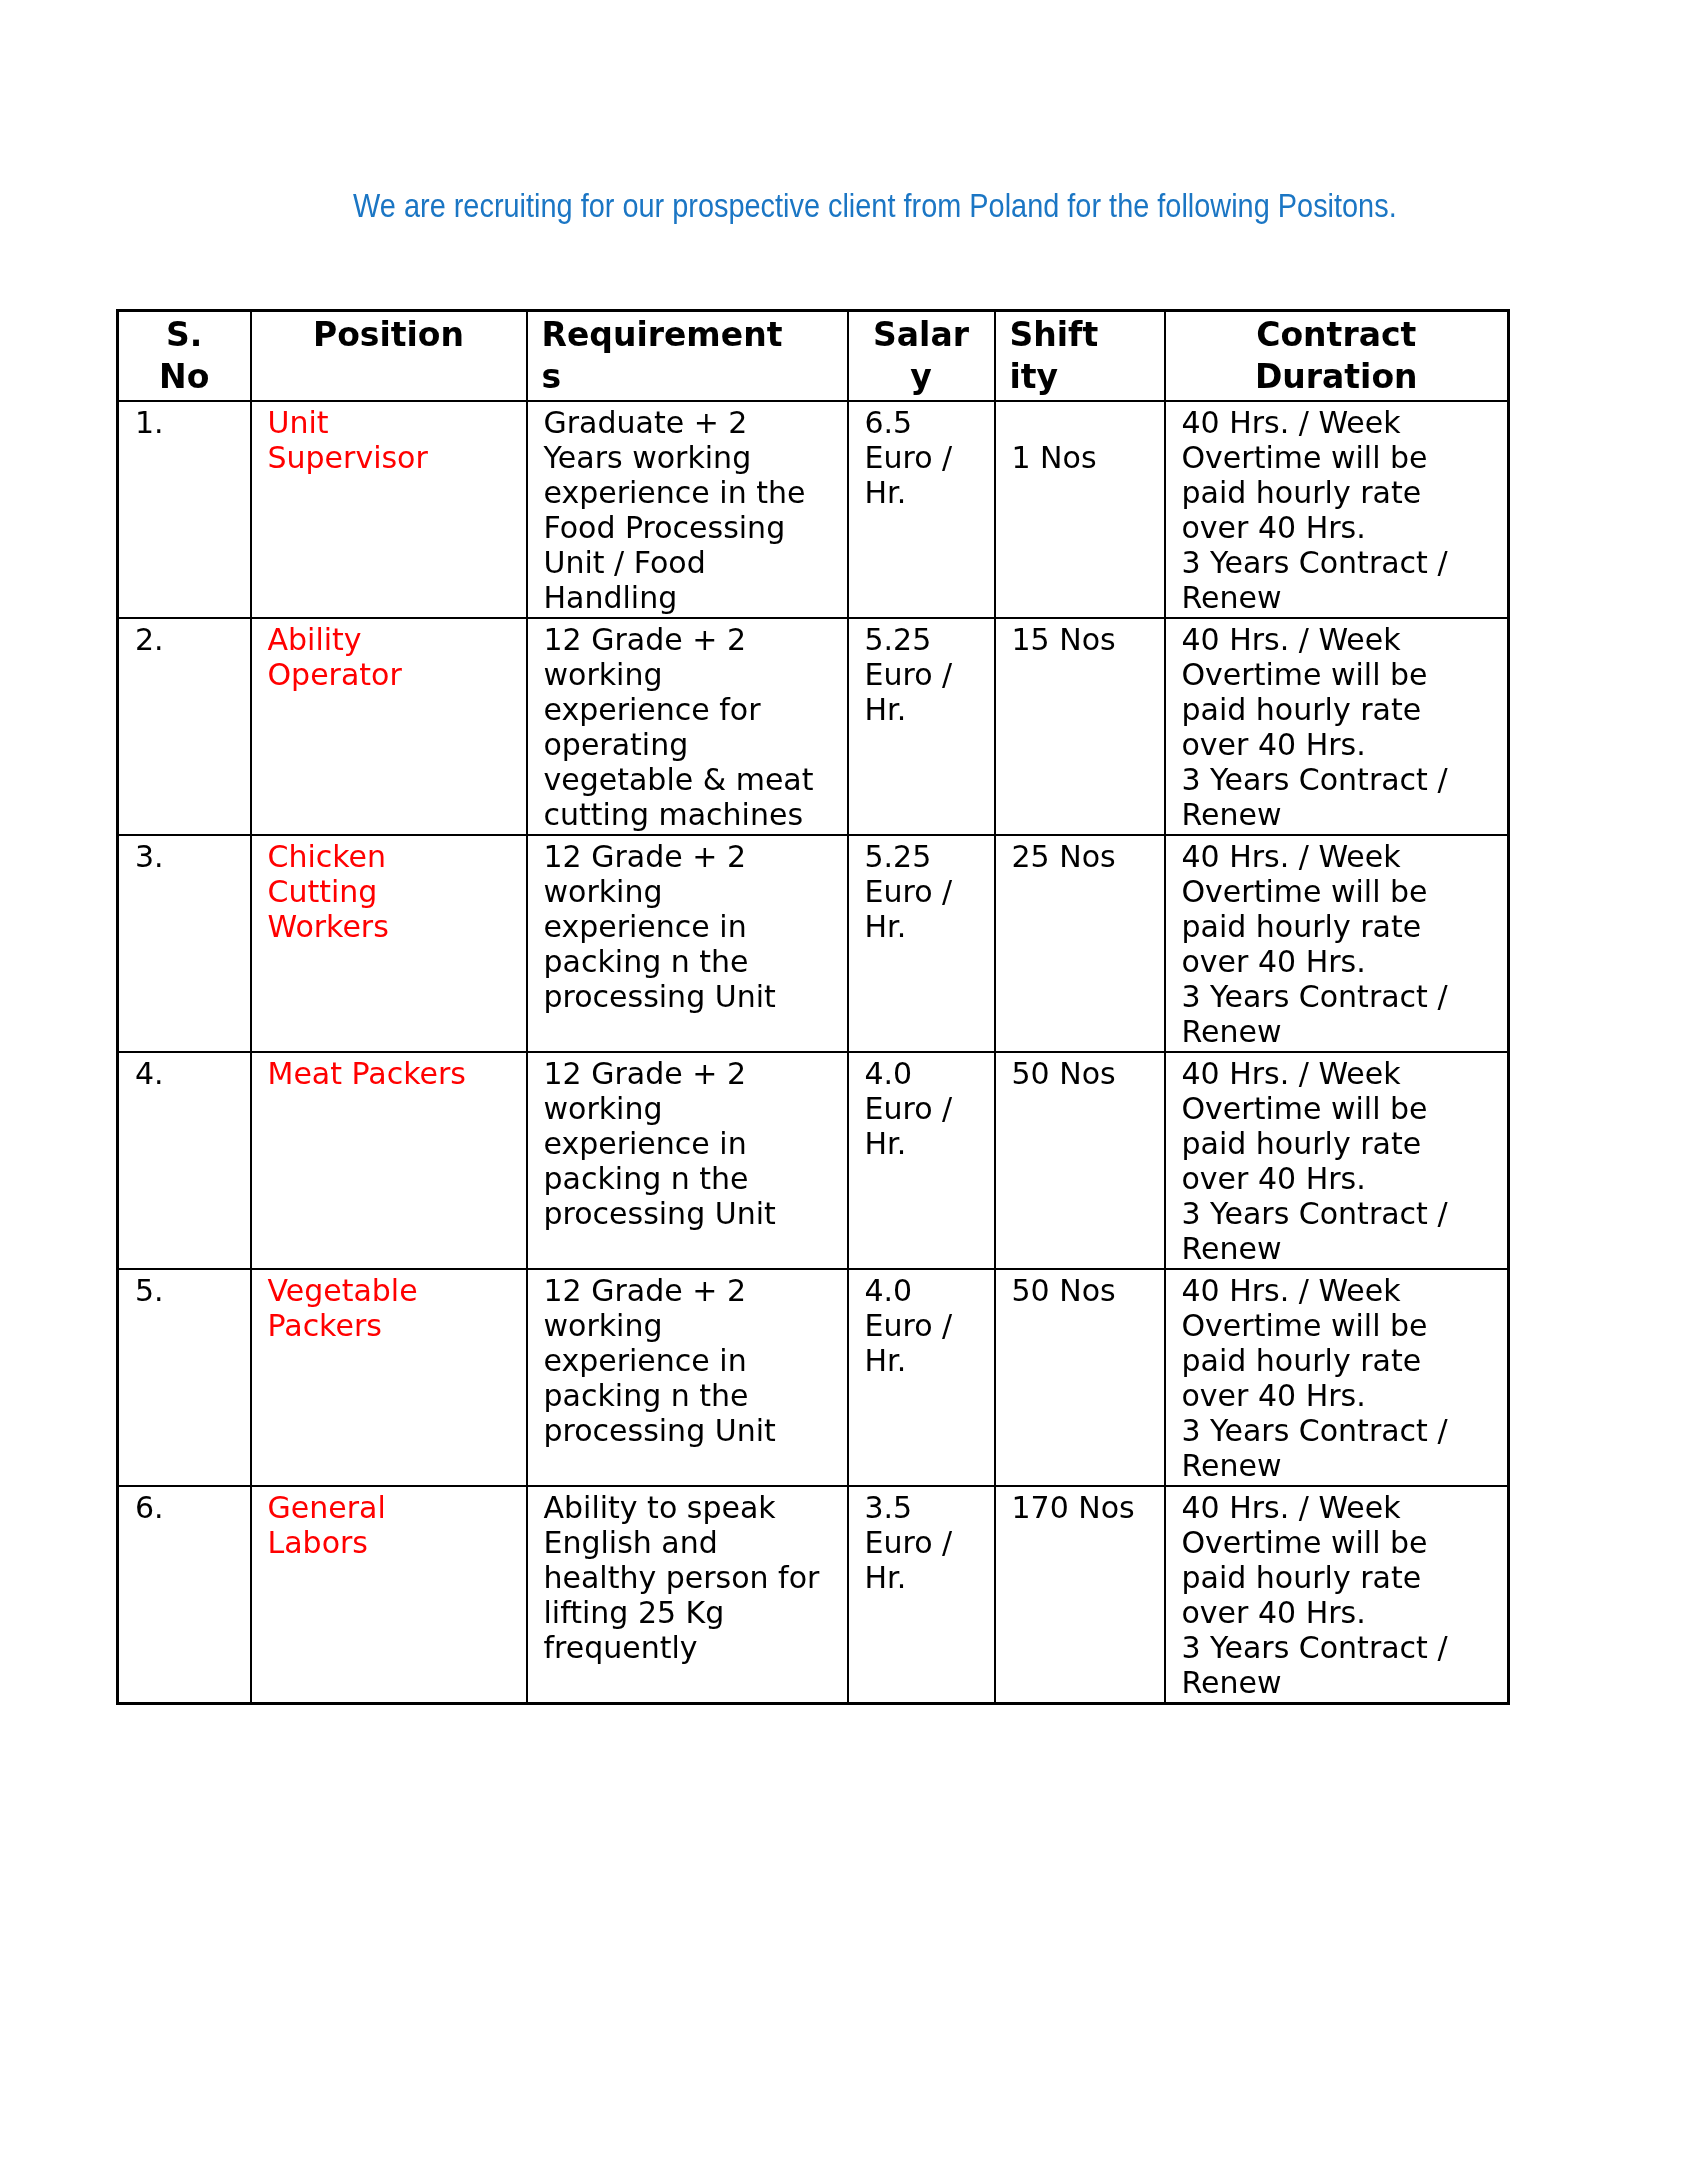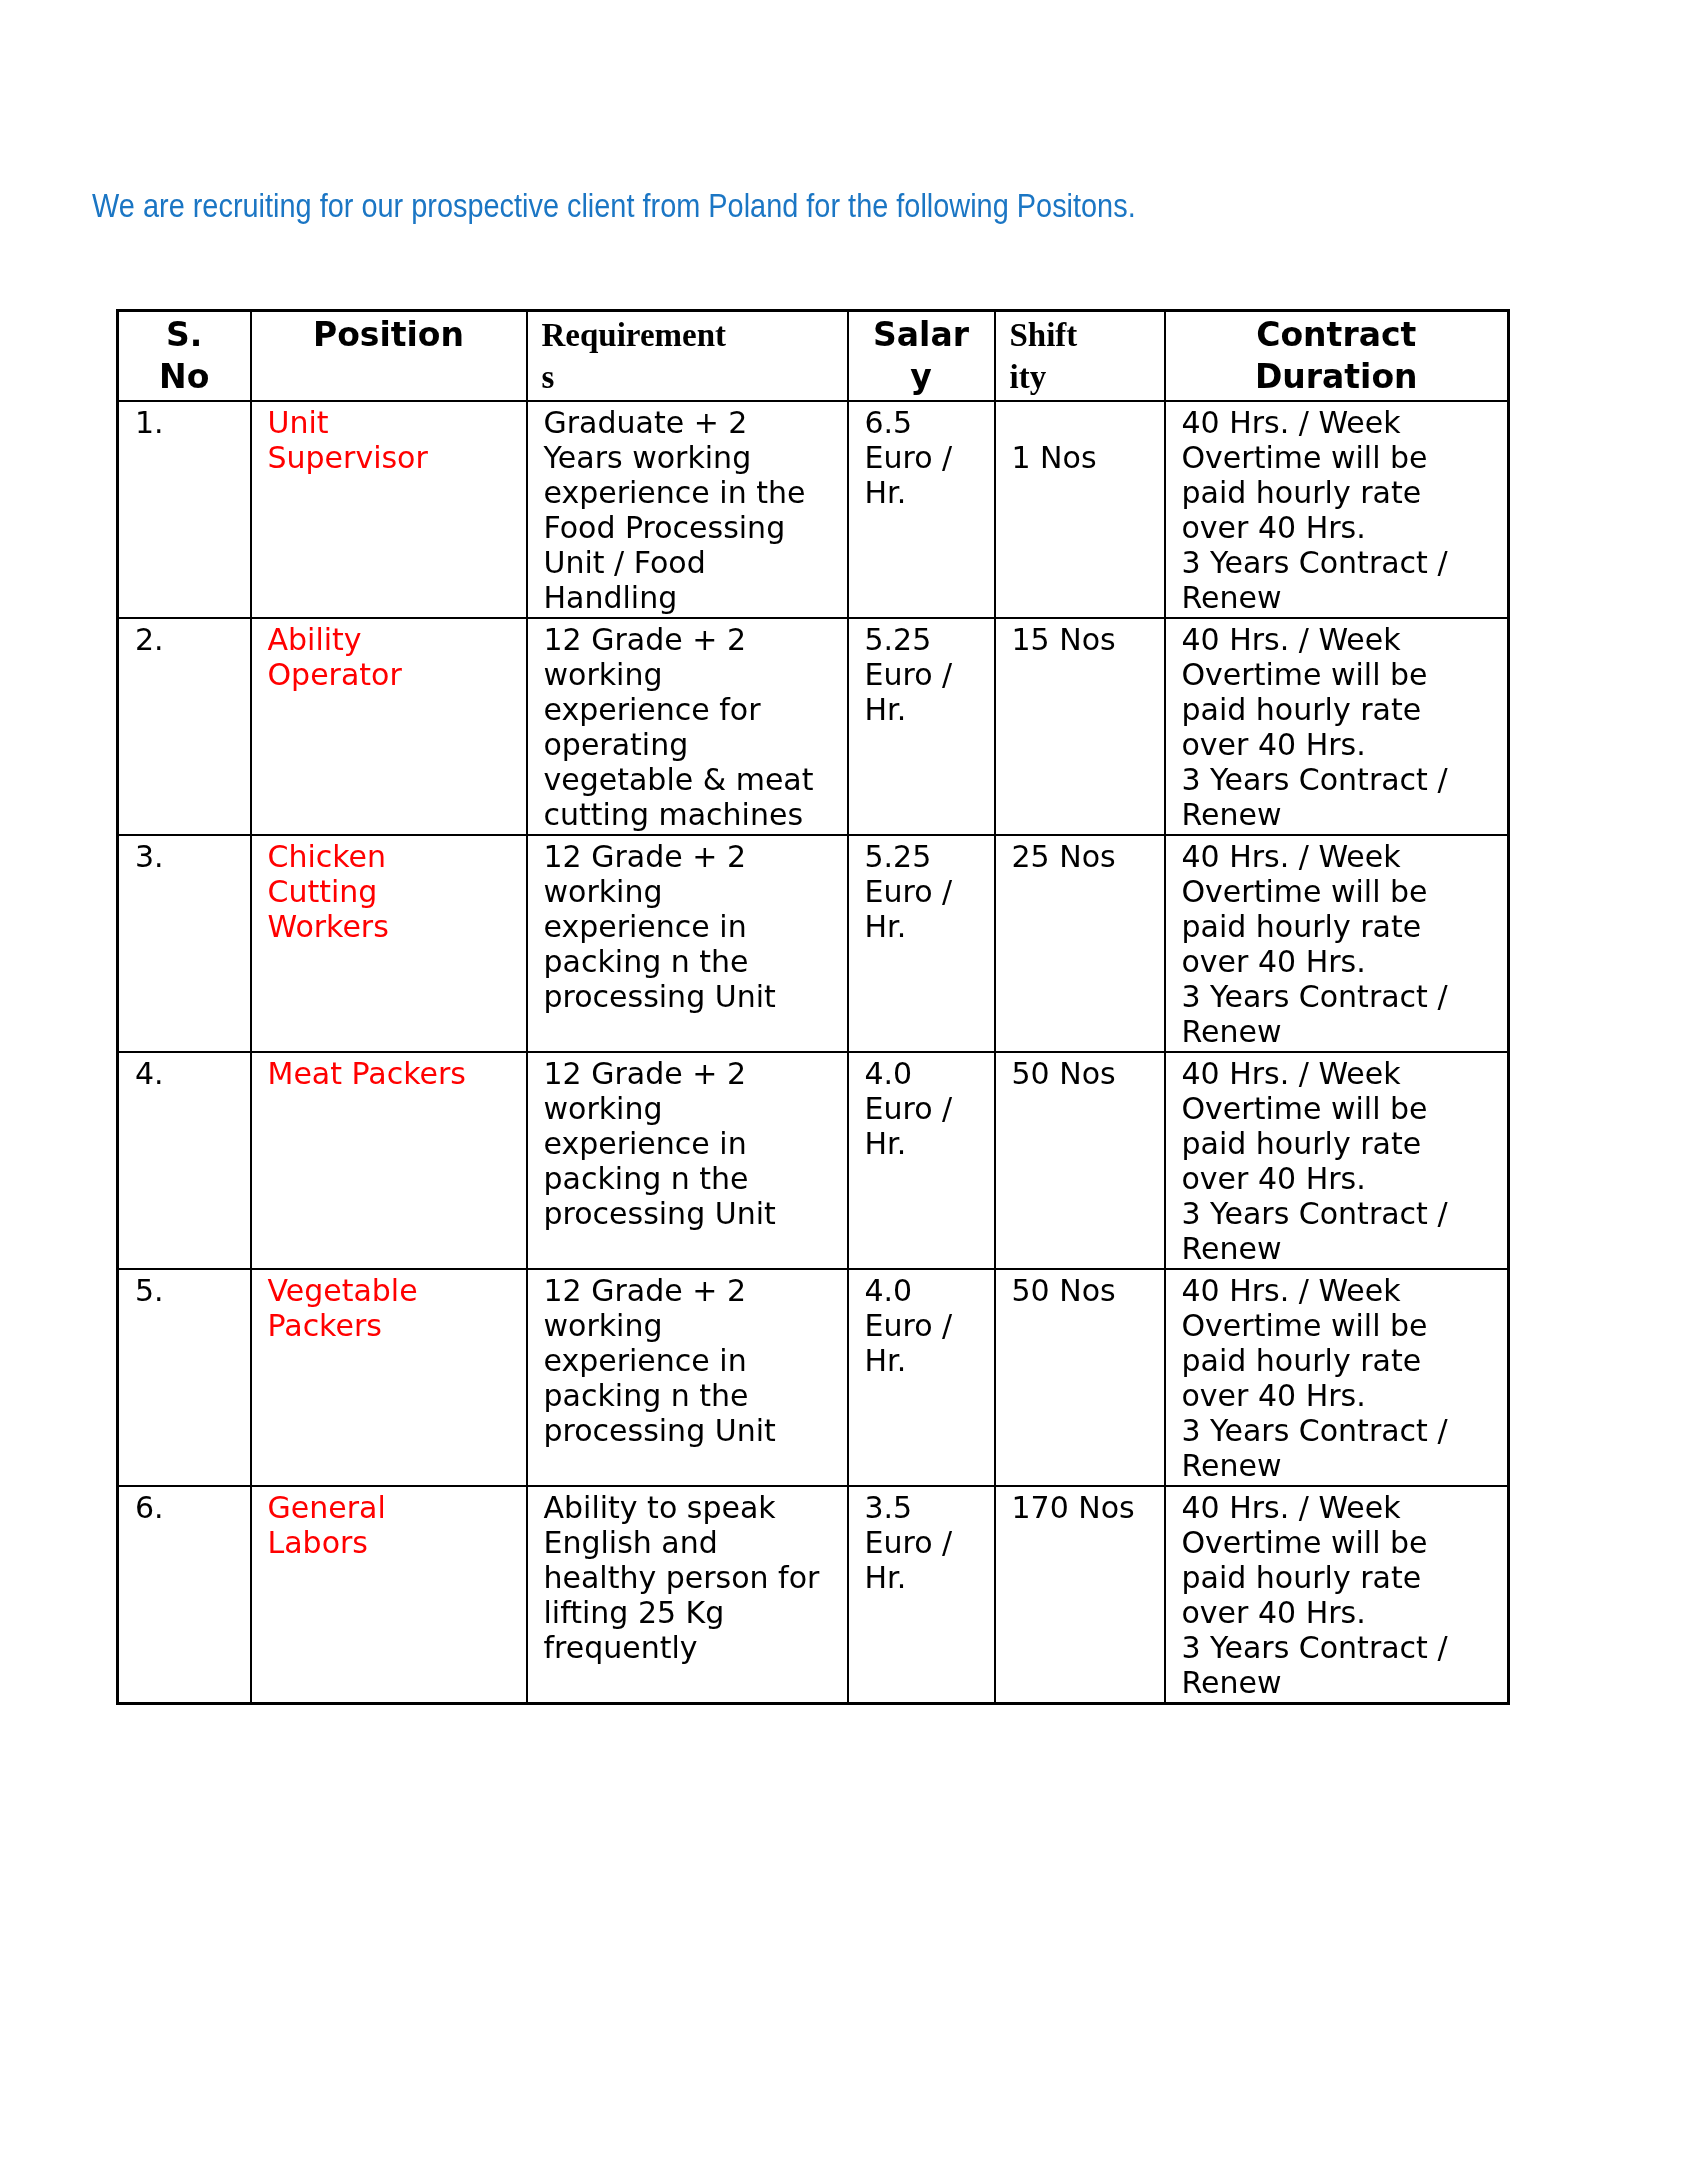--- a/index.html
+++ b/index.html
@@ -10,21 +10,21 @@
   body {
     width: 1683px;
     height: 2178px;
     position: relative;
     font-family: "DejaVu Sans", sans-serif;
     color: #000000;
   }
   .doc-title {
     margin-top: 186px;
     width: 1489px;
-    text-align: left;
+    text-align: right;
     font-family: "Liberation Sans", sans-serif;
     font-size: 34px;
     font-weight: normal;
     color: #1B76C4;
     white-space: nowrap;
   }
   .doc-title .squeeze {
     display: inline-block;
     transform: scaleX(0.85);
     transform-origin: center;
@@ -44,21 +44,21 @@
     overflow: hidden;
   }
   table.jobs th {
     font-family: "DejaVu Sans", sans-serif;
     font-weight: bold;
     font-size: 33px;
     line-height: 42px;
     padding: 2px 8px 2px 8px;
     text-align: center;
   }
-  table.jobs th.left { text-align: left; padding-left: 14px; font-family: Liberation Serif, serif; }
+  table.jobs th.left { text-align: left; padding-left: 14px; }
   table.jobs td {
     font-size: 30px;
     line-height: 35px;
     padding: 3px 8px 2px 16px;
     text-align: left;
   }
   td.sno { padding-left: 20px; }
   td.position { color: #FF0000; }
   
   col.c-sno      { width: 133px; }

